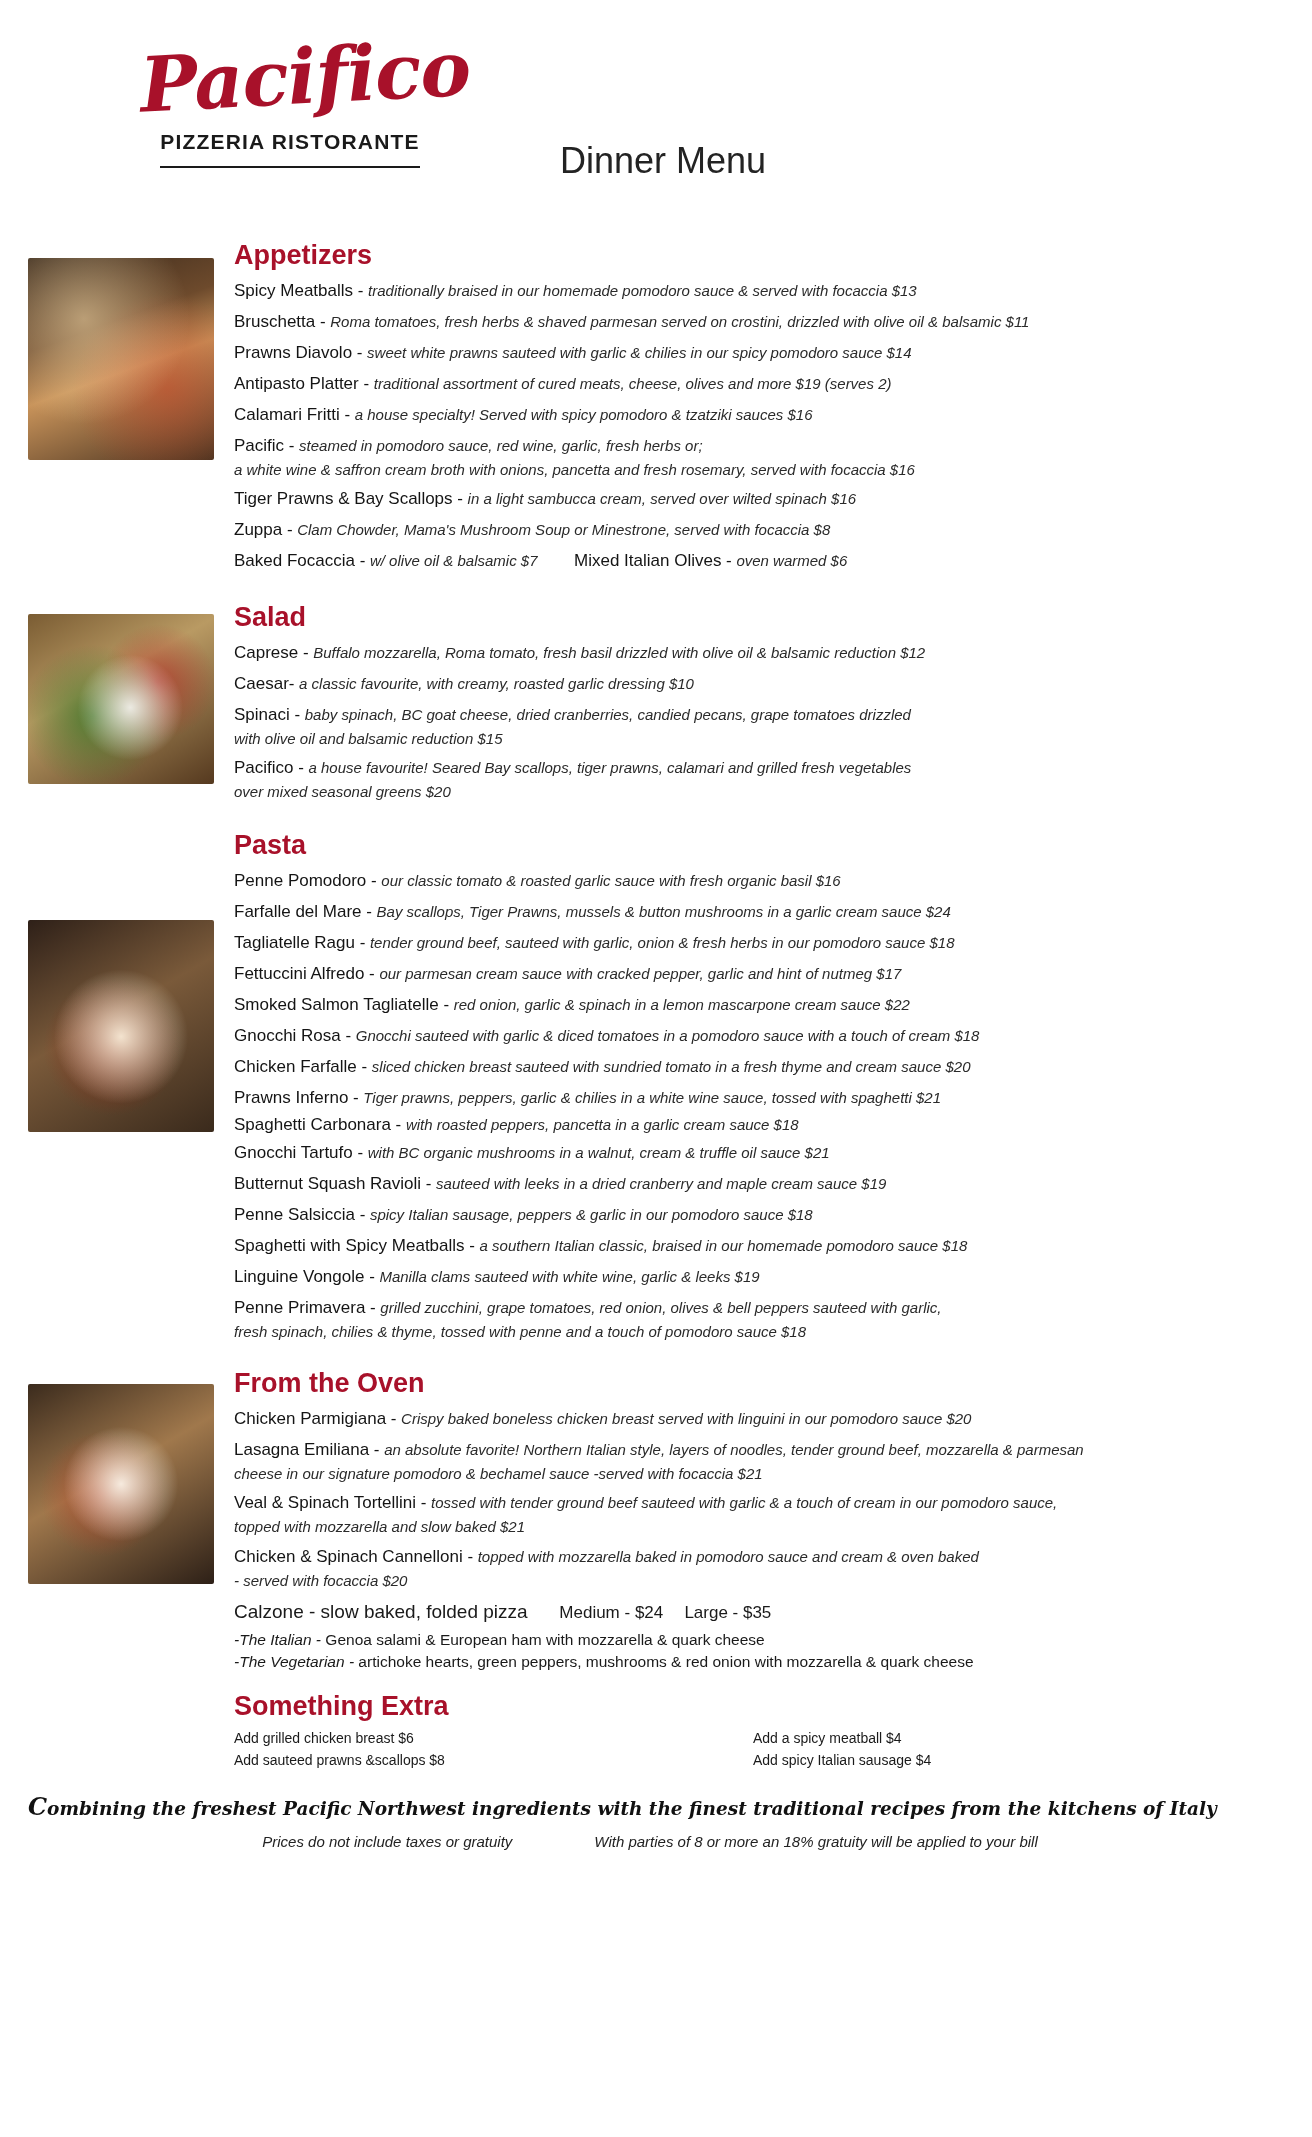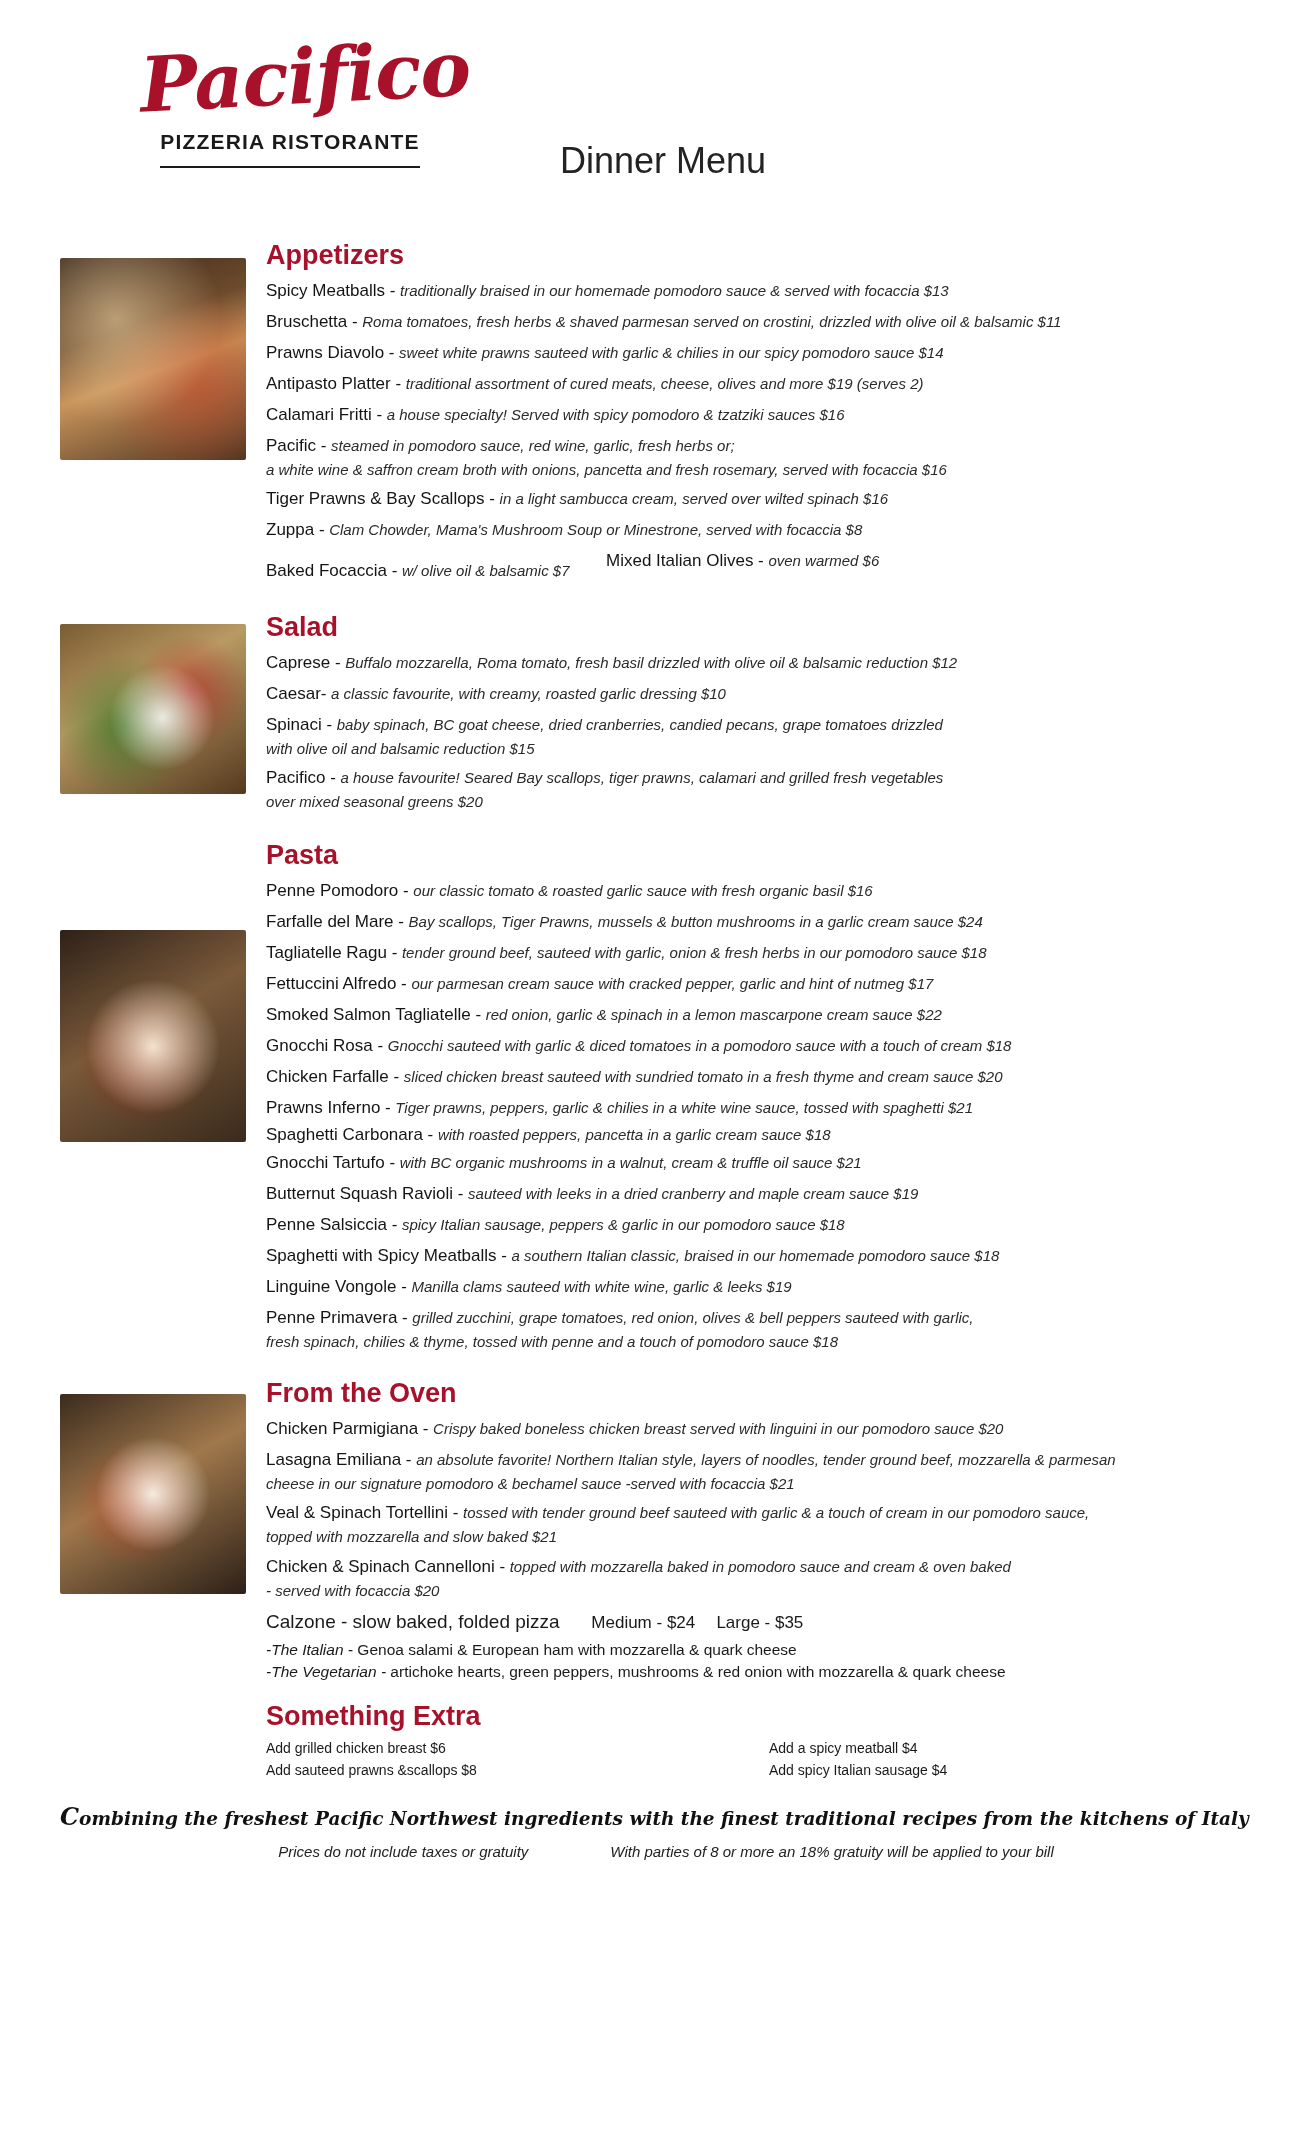--- a/index.html
+++ b/index.html
@@ -54,21 +54,21 @@
     left: 560px;
     top: 140px;
     font-size: 36px;
     color: #232323;
     font-family: "Liberation Sans", sans-serif;
   }
 
   
   .page {
     position: relative;
-    padding-left: 60px;
+    padding-left: 28px;
     padding-right: 40px;
   }
 
   .section {
     position: relative;
     margin-bottom: 6px;
   }
   .section-head {
     font-size: 27px;
     font-weight: bold;
@@ -97,21 +97,21 @@
   }
   .item.tight { margin-bottom: 4px; }
 
   
   .row2 {
     display: flex;
     margin-left: 206px;
     margin-top: 4px;
   }
   .row2 > div { flex: 0 0 auto; }
-  .row2 .c1 { width: 340px; margin-top: 10px; }
+  .row2 .c1 { width: 340px; }
 
   
   .photo {
     position: absolute;
     left: 0;
     width: 186px;
     border-radius: 2px;
     background-size: cover;
     overflow: hidden;
   }

